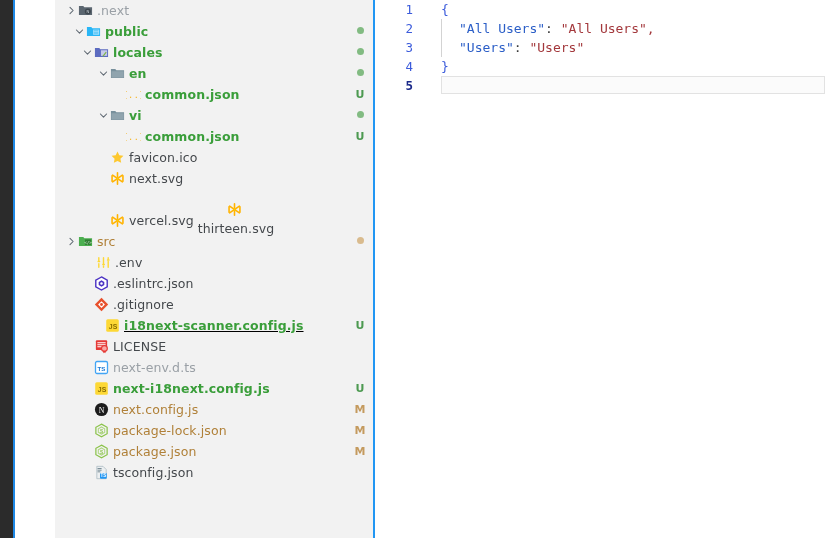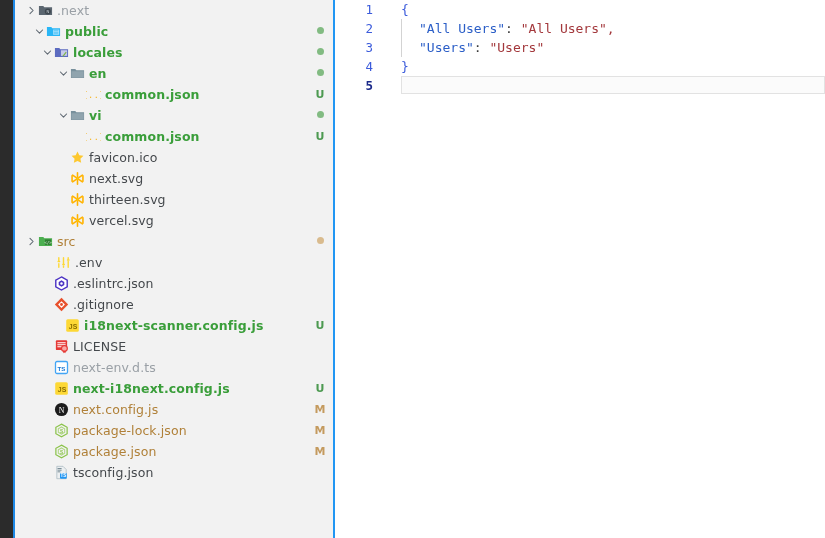--- a/index.html
+++ b/index.html
@@ -15,21 +15,21 @@
   .activity-bar{
     width:15px;height:538px;background:#2b2b2b;flex:0 0 15px;position:relative;
   }
   .activity-accent{
     position:absolute;right:0;top:0;width:2px;height:538px;background:#1e88e5;
   }
 
   
   .explorer{
     width:320px;flex:0 0 320px;height:538px;background:#f2f2f2;
-    position:relative;overflow:hidden;
+    position:relative;overflow:hidden;margin-left:40px;
   }
   .explorer-edge{
     position:absolute;right:0;top:0;width:2px;height:538px;background:#2196f3;
   }
   .tree{padding-top:0px;}
   .row{
     height:21px;display:flex;align-items:center;position:relative;
     font-size:12.5px;line-height:21px;white-space:nowrap;cursor:pointer;
   }
   .twisty{
@@ -217,21 +217,21 @@
             <svg width="15" height="15" viewBox="0 0 16 16">
               <g stroke="#ffb300" stroke-width="1.7" stroke-linecap="round">
                 <path d="M8 1.8v12.4M2.2 5v6M13.8 5v6"></path>
                 <path d="M2.8 4.4l10.4 7.2M13.2 4.4L2.8 11.6"></path>
               </g>
               <circle cx="8" cy="8" r="1.7" fill="#ffc107"></circle>
             </svg>
           </span>
           <span class="fname c-normal">next.svg</span>
         </div>
-        <div class="row" style="padding-left: 42px;">
+        <div class="row" style="padding-left: 42px; flex-direction: column;">
           <span class="twisty"></span>
           <span class="ficon">
             <svg width="15" height="15" viewBox="0 0 16 16">
               <g stroke="#ffb300" stroke-width="1.7" stroke-linecap="round">
                 <path d="M8 1.8v12.4M2.2 5v6M13.8 5v6"></path>
                 <path d="M2.8 4.4l10.4 7.2M13.2 4.4L2.8 11.6"></path>
               </g>
               <circle cx="8" cy="8" r="1.7" fill="#ffc107"></circle>
             </svg>
           </span>
@@ -297,21 +297,21 @@
           <span class="twisty"></span>
           <span class="ficon">
             <svg width="15" height="15" viewBox="0 0 16 16">
               <path d="M8 .9l7.1 7.1L8 15.1.9 8z" fill="#e8502c"></path>
               <path d="M8 4.4l3.6 3.6L8 11.6 4.4 8z" fill="#fff"></path>
               <circle cx="8" cy="8" r="1.5" fill="#e8502c"></circle>
             </svg>
           </span>
           <span class="fname c-normal">.gitignore</span>
         </div>
-        <div class="row" style="padding-left: 37px;">
+        <div class="row" style="padding-left: 37px; text-decoration: underline;">
           <span class="twisty"></span>
           <span class="ficon">
             <svg width="15" height="15" viewBox="0 0 16 16">
               <rect x="1.3" y="1.3" width="13.4" height="13.4" rx="1.6" fill="#fdd835"></rect>
               <text x="8.6" y="12" font-size="7.4" fill="#8a6d00" text-anchor="middle" font-family="sans-serif" font-weight="bold">JS</text>
             </svg>
           </span>
           <span class="fname c-untracked">i18next-scanner.config.js</span>
           <span class="badge b-green">U</span>
         </div>

